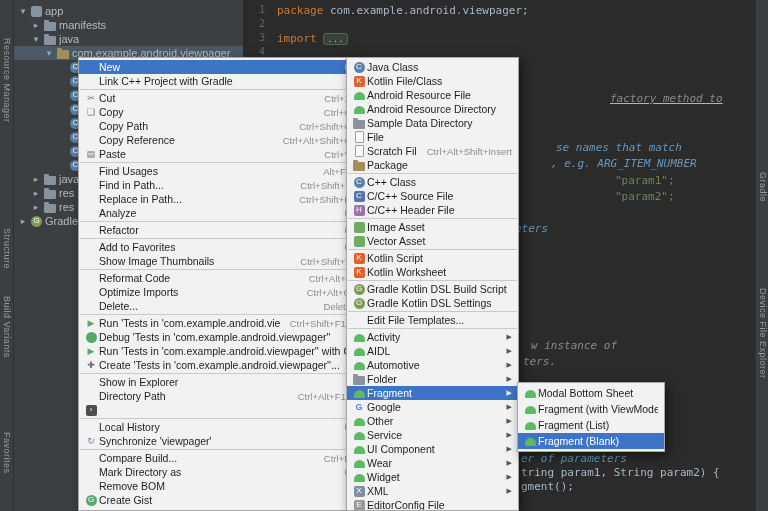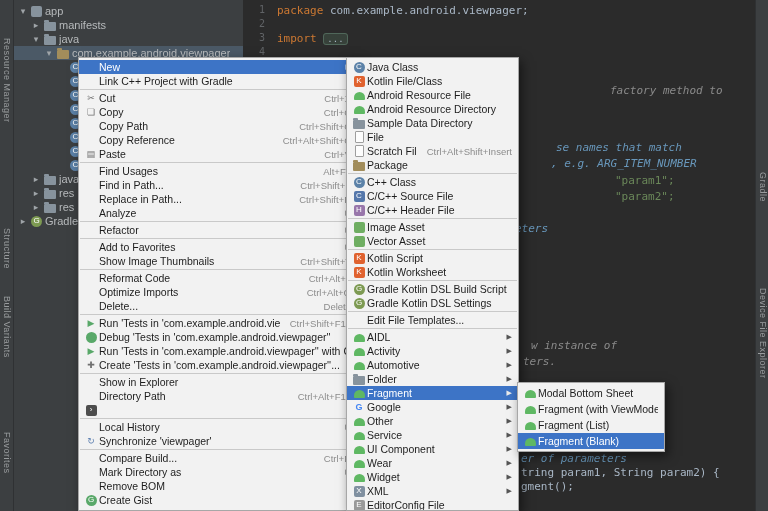--- a/index.html
+++ b/index.html
@@ -60,21 +60,21 @@
 <body>
 
 <div id="app">
   <div class="editor" id="editor">
       <div class="gnum" style="top: 4px;">1</div>
       <div class="codeline" style="top: 4px;"><span class="cr-kw">package </span><span class="cr-plain">com.example.android.viewpager;</span></div>
       <div class="gnum" style="top: 18px;">2</div>
       <div class="gnum" style="top: 32px;">3</div>
       <div class="codeline" style="top: 32px;"><span class="cr-kw">import </span><span class="cr-fold">...</span></div>
       <div class="gnum" style="top: 46px;">4</div>
-      <div class="codefrag" style="left: 367px; top: 84px;"><span class="cr-com">factory method to</span></div>
+      <div class="codefrag" style="left: 367px; top: 92px; text-decoration: underline;"><span class="cr-com">factory method to</span></div>
       <div class="codefrag" style="left: 313px; top: 141px;"><span class="cr-doc">se names that match</span></div>
       <div class="codefrag" style="left: 308px; top: 157px;"><span class="cr-doc">, e.g. ARG_ITEM_NUMBER</span></div>
       <div class="codefrag" style="left: 372px; top: 174px;"><span class="cr-str">"param1";</span></div>
       <div class="codefrag" style="left: 372px; top: 190px;"><span class="cr-str">"param2";</span></div>
       <div class="codefrag" style="left: 272px; top: 222px;"><span class="cr-doc">eters</span></div>
       <div class="codefrag" style="left: 288px; top: 339px;"><span class="cr-com">w instance of</span></div>
       <div class="codefrag" style="left: 280px; top: 355px;"><span class="cr-com">ters.</span></div>
       <div class="codefrag" style="left: 278px; top: 452px;"><span class="cr-doc">er of parameters</span></div>
       <div class="codefrag" style="left: 278px; top: 466px;"><span class="cr-plain">tring param1, String param2) {</span></div>
       <div class="codefrag" style="left: 278px; top: 480px;"><span class="cr-plain">gment();</span></div>
@@ -453,34 +453,34 @@
       <div class="sep"></div>
       <div class="mi">
         <span class="icslot"></span>
         <span class="lbl">Edit File Templates...</span>
       </div>
       <div class="sep"></div>
       <div class="mi">
         <span class="icslot">
           <span class="ic ic-android"></span>
         </span>
+        <span class="lbl">Activity</span>
+        <span class="arrow">▶</span>
+      </div>
+      <div class="mi">
+        <span class="icslot">
+          <span class="ic ic-android"></span>
+        </span>
         <span class="lbl">AIDL</span>
         <span class="arrow">▶</span>
       </div>
       <div class="mi">
         <span class="icslot">
           <span class="ic ic-android"></span>
         </span>
-        <span class="lbl">Activity</span>
-        <span class="arrow">▶</span>
-      </div>
-      <div class="mi">
-        <span class="icslot">
-          <span class="ic ic-android"></span>
-        </span>
         <span class="lbl">Automotive</span>
         <span class="arrow">▶</span>
       </div>
       <div class="mi">
         <span class="icslot">
           <span class="ic ic-folder" style="background: rgb(135, 147, 157);"></span>
         </span>
         <span class="lbl">Folder</span>
         <span class="arrow">▶</span>
       </div>

